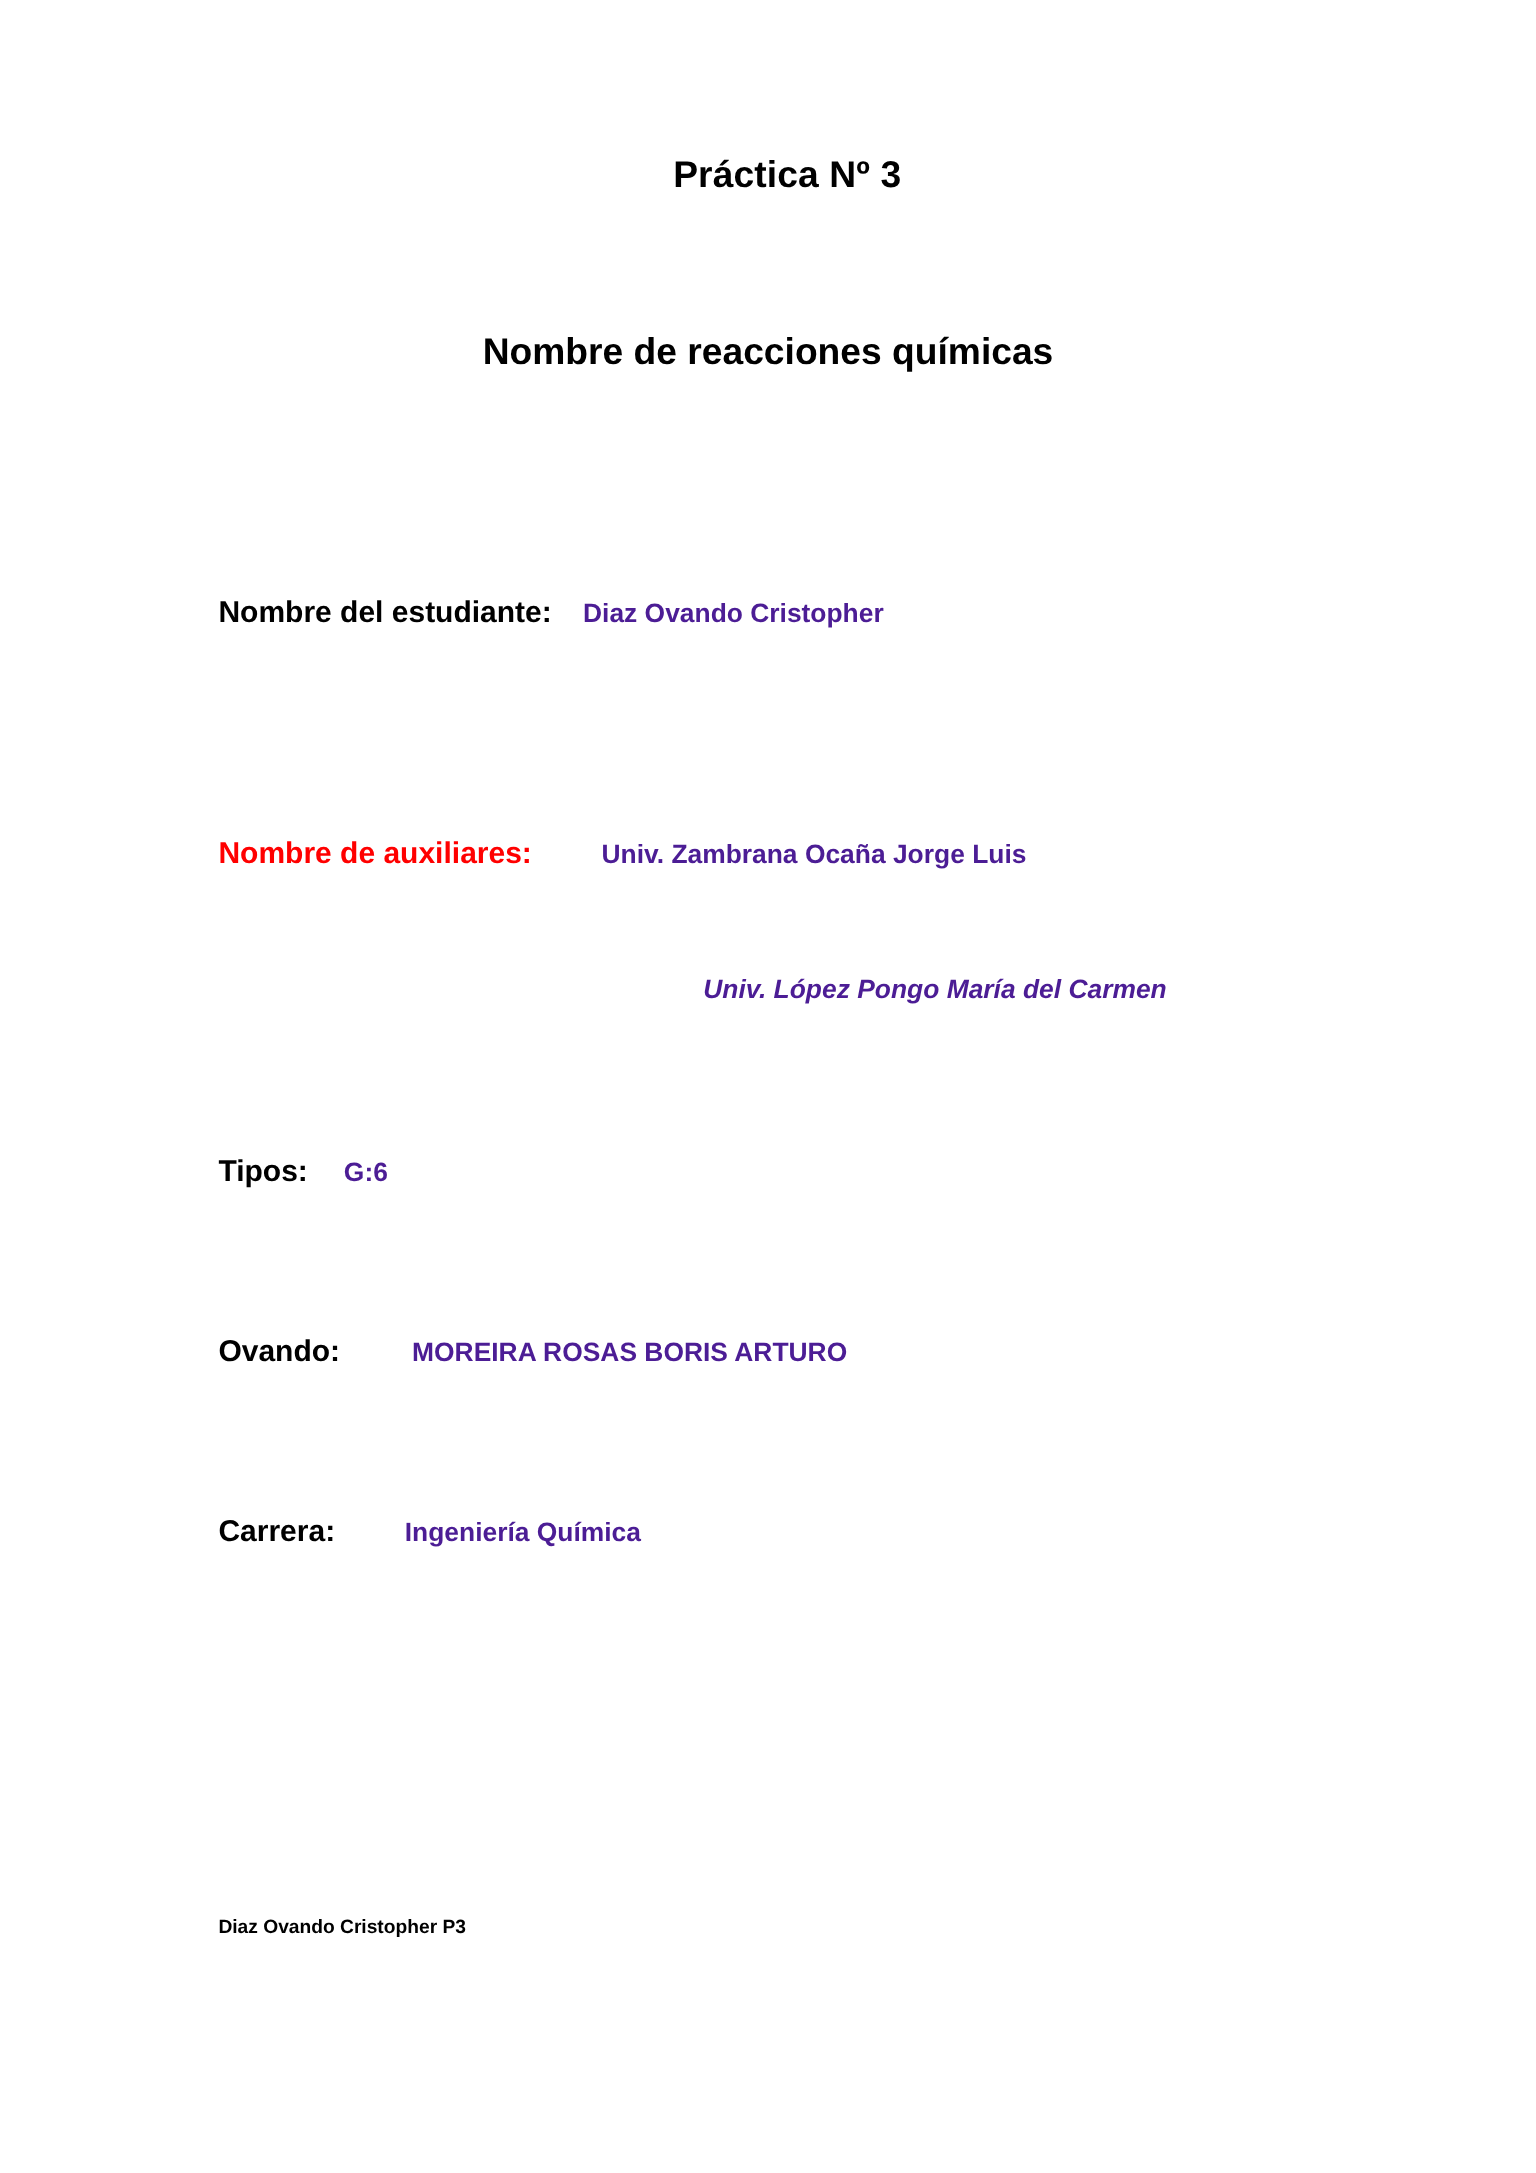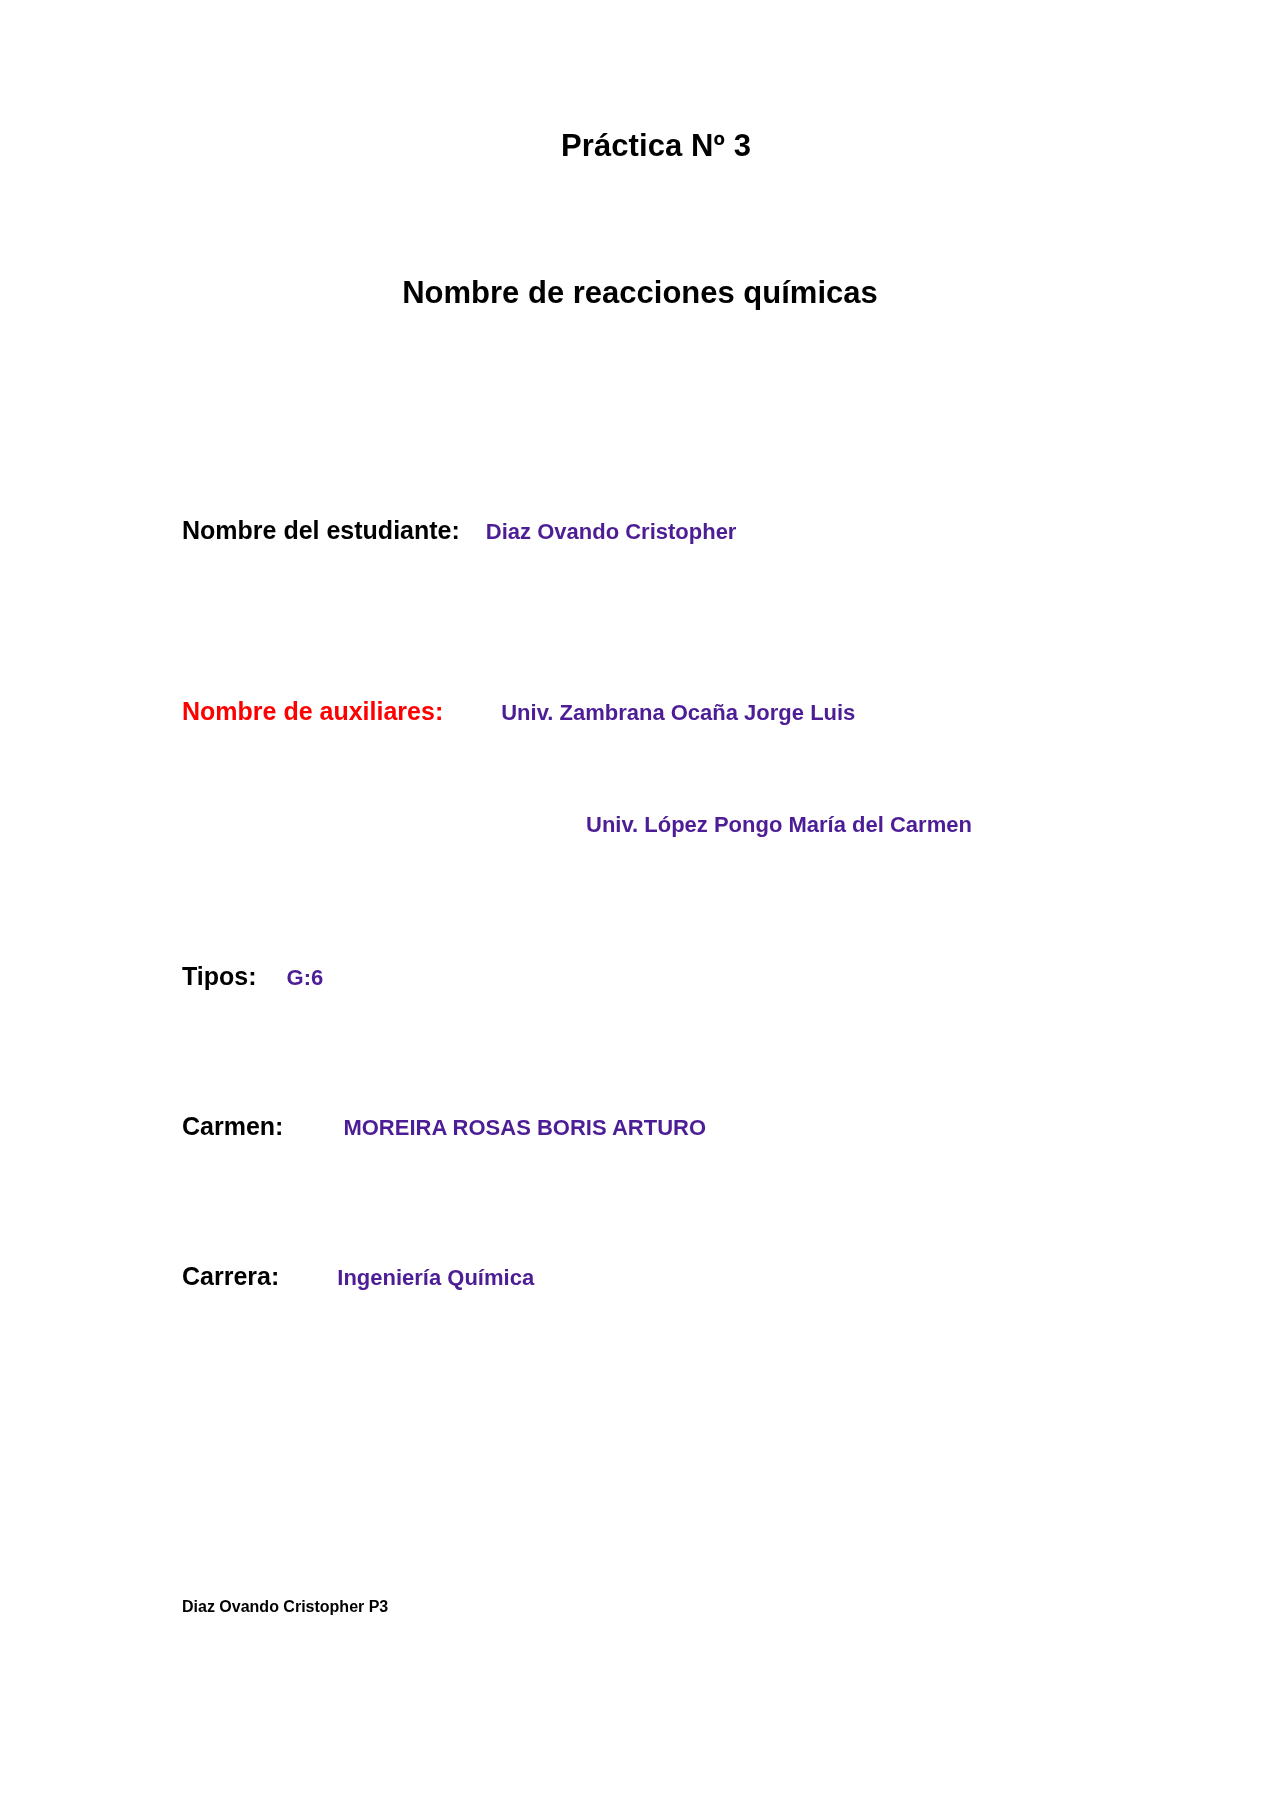--- a/index.html
+++ b/index.html
@@ -55,27 +55,27 @@
     color: #000000;
   }
   .field-label.red {
     color: #ff0000;
   }
   .field-value {
     font-size: 22px;
     font-weight: bold;
     color: #4c1d95;
   }
-  .row-estudiante { top: 516px; }
+  .row-estudiante { top: 496px; }
   .row-estudiante .field-value { margin-left: 26px; }
 
   .row-auxiliares { top: 697px; gap: 12px; }
   .row-auxiliares .field-value { margin-left: 46px; }
 
-  .row-auxiliar2 { top: 812px; left: 586px; }
+  .row-auxiliar2 { top: 812px; left: 586px; font-style: italic; }
   .row-auxiliar2 .field-value { margin-left: 0; }
 
   .row-grupo { top: 962px; }
   .row-grupo .field-value { margin-left: 30px; }
 
   .row-docente { top: 1112px; }
   .row-docente .field-value { margin-left: 60px; }
 
   .row-carrera { top: 1262px; }
   .row-carrera .field-value { margin-left: 58px; }
@@ -110,21 +110,21 @@
   <div class="field-row row-auxiliar2">
     <span class="field-value">Univ. López Pongo María del Carmen</span>
   </div>
 
   <div class="field-row row-grupo">
     <span class="field-label">Tipos:</span>
     <span class="field-value">G:6</span>
   </div>
 
   <div class="field-row row-docente">
-    <span class="field-label">Carmen:</span>
+    <span class="field-label">Ovando:</span>
     <span class="field-value">MOREIRA ROSAS BORIS ARTURO</span>
   </div>
 
   <div class="field-row row-carrera">
     <span class="field-label">Carrera:</span>
     <span class="field-value">Ingeniería Química</span>
   </div>
 
   <div class="footer-note">Diaz Ovando Cristopher P3</div>
 

